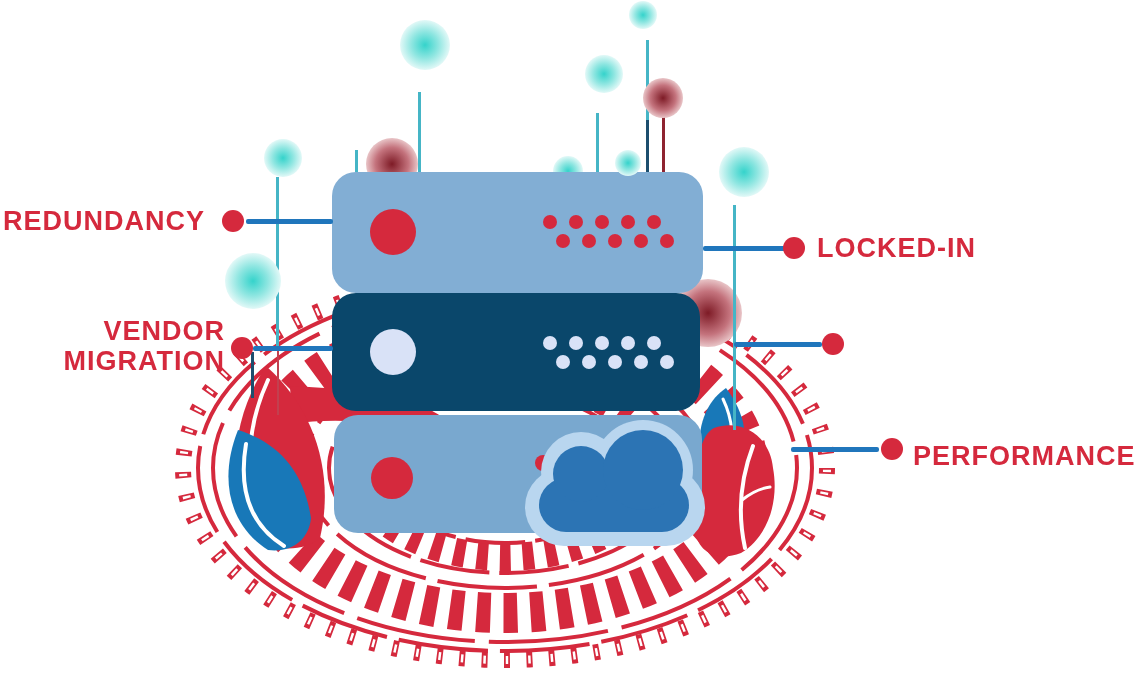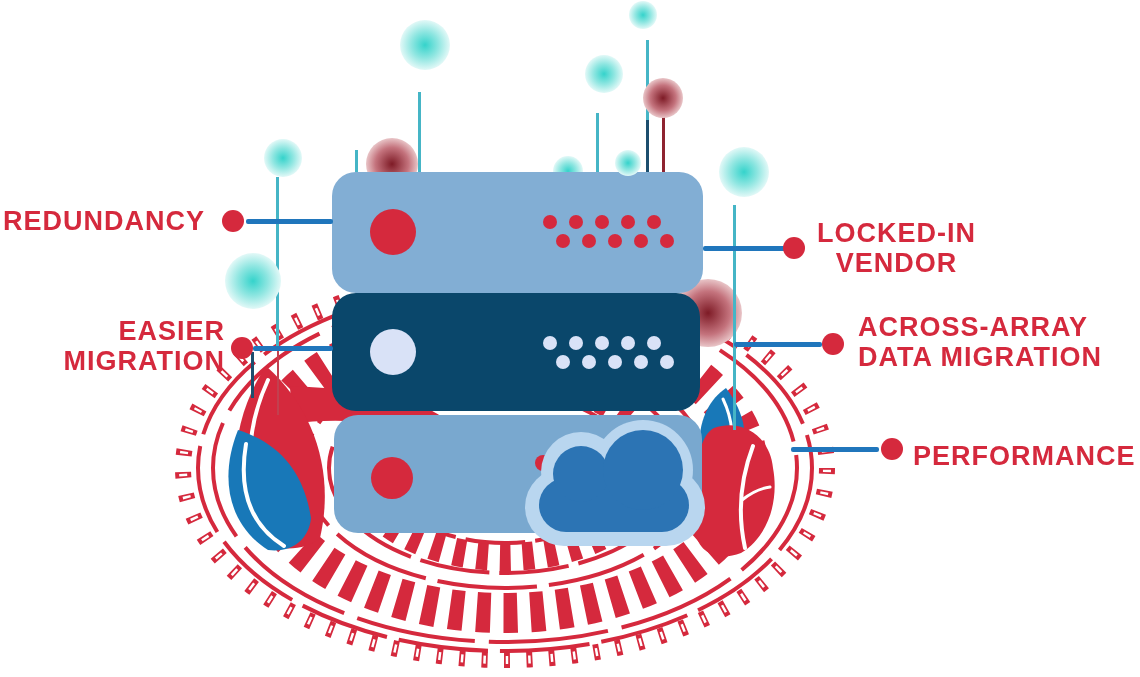--- a/index.html
+++ b/index.html
@@ -156,28 +156,23 @@
   <div class="cdot" style="left:783px;top:237px;"></div>
   <div class="hline" style="left:734px;top:342px;width:88px;"></div>
   <div class="cdot" style="left:822px;top:333px;"></div>
   <div class="hline" style="left:791px;top:447px;width:88px;"></div>
   <div class="cdot" style="left:881px;top:438px;"></div>
 
   <div class="callout ra" style="right:935px;top:221px;">
     <span class="cl-line">REDUNDANCY</span>
   </div>
   <div class="callout ra" style="right:915px;top:346px;">
-    <span class="cl-line">EASIER</span>
+    <span class="cl-line">VENDOR</span>
     <span class="cl-line">MIGRATION</span>
   </div>
   <div class="callout" style="left:817px;top:248px;text-align:center;">
     <span class="cl-line">LOCKED-IN</span>
-    <span class="cl-line">VENDOR</span>
-  </div>
-  <div class="callout" style="left:858px;top:342px;">
-    <span class="cl-line">ACROSS-ARRAY</span>
-    <span class="cl-line">DATA MIGRATION</span>
   </div>
   <div class="callout" style="left:913px;top:456px;">
     <span class="cl-line">PERFORMANCE</span>
   </div>
 
 </div>
 
 </body></html>

